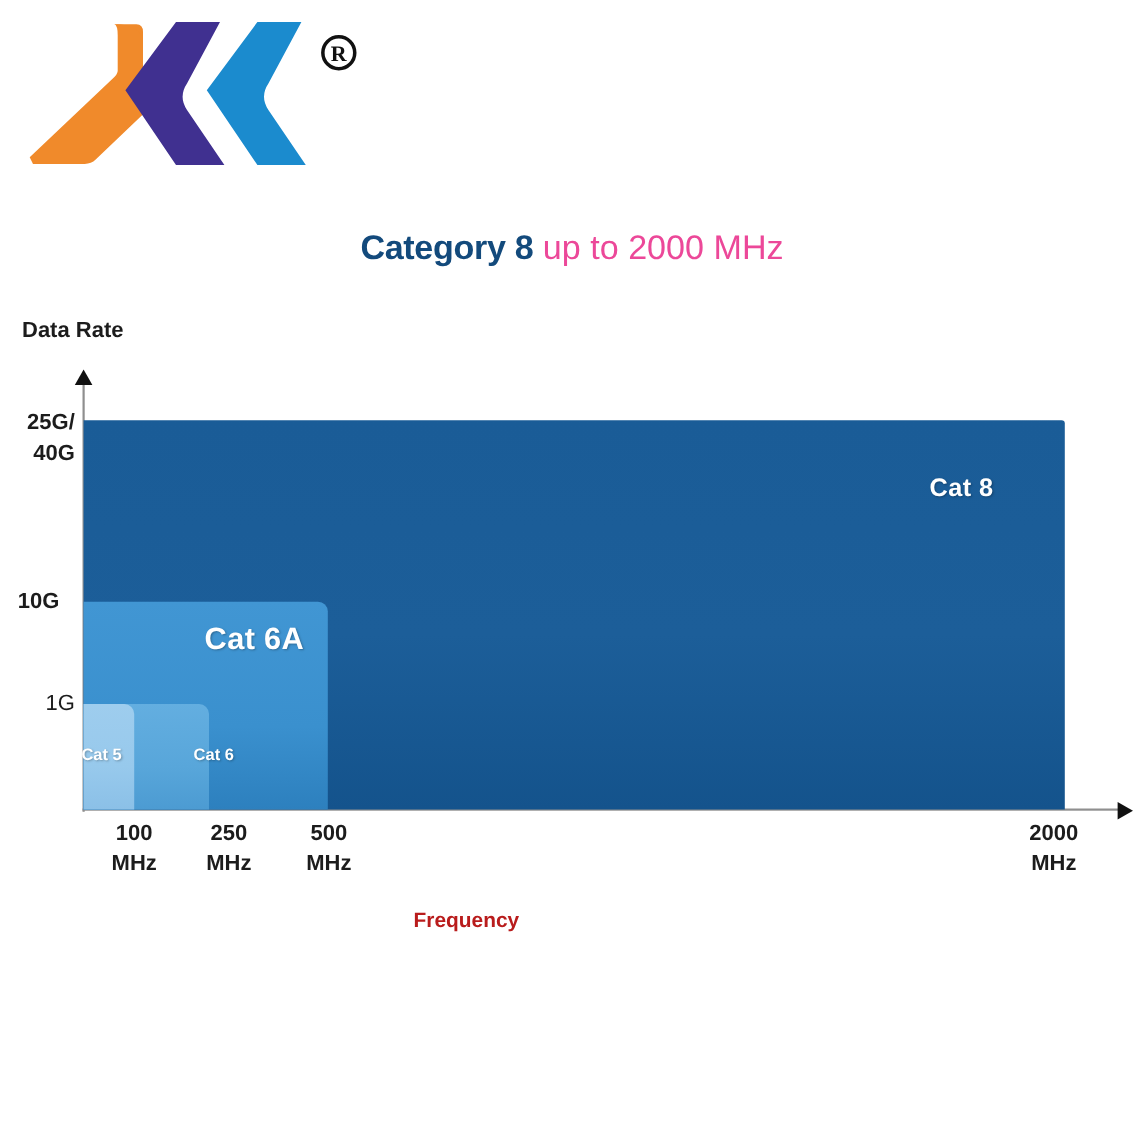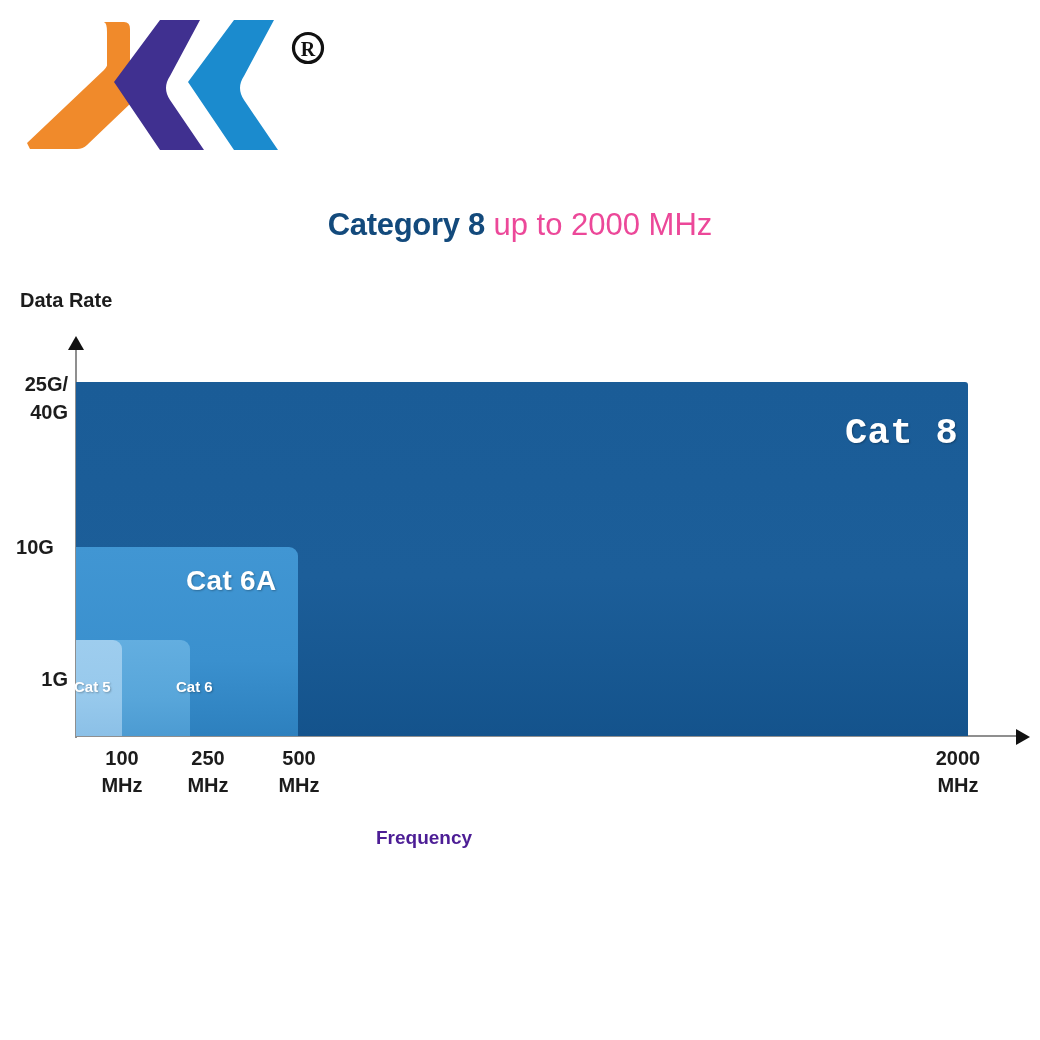--- a/index.html
+++ b/index.html
@@ -85,21 +85,21 @@
     white-space: nowrap;
   }
   #x-axis-title {
     position: absolute;
     left: 0;
     top: 827px;
     width: 848px;
     text-align: center;
     font-size: 19px;
     font-weight: 700;
-    color: #4c1d95;
+    color: #b91c1c;
   }
 
   
   #plot {
     position: absolute;
     left: 0;
     top: 0;
     width: 1040px;
     height: 1040px;
     padding-left: 12px;
@@ -179,24 +179,23 @@
 
   .band-label {
     position: absolute;
     color: #ffffff;
     font-weight: 700;
     white-space: nowrap;
     text-shadow: 1px 1px 2px rgba(0,0,0,0.28);
   }
   #label-cat8 {
     left: 845px;
-    top: 412px;
-    font-size: 37px;
+    top: 430px;
+    font-size: 23px;
     letter-spacing: 0.4px;
-    font-family: Liberation Mono, monospace;
   }
   #label-cat6a {
     left: 186px;
     top: 565px;
     font-size: 28px;
     letter-spacing: 0.3px;
   }
   #label-cat6 {
     left: 132px;
     top: 678px;
@@ -229,23 +228,22 @@
     font-weight: 700;
     color: #1c1c1c;
   }
   #ytick-1g {
     left: 2px;
     top: 628px;
     position: absolute;
     width: 66px;
     text-align: right;
     font-size: 20px;
-    font-weight: 700;
-    color: #1c1c1c;
-    margin-top: 40px;
+    font-weight: 400;
+    color: #1c1c1c;
   }
 
   .x-tick {
     position: absolute;
     top: 745px;
     width: 110px;
     text-align: center;
     font-size: 20px;
     font-weight: 700;
     color: #1c1c1c;

